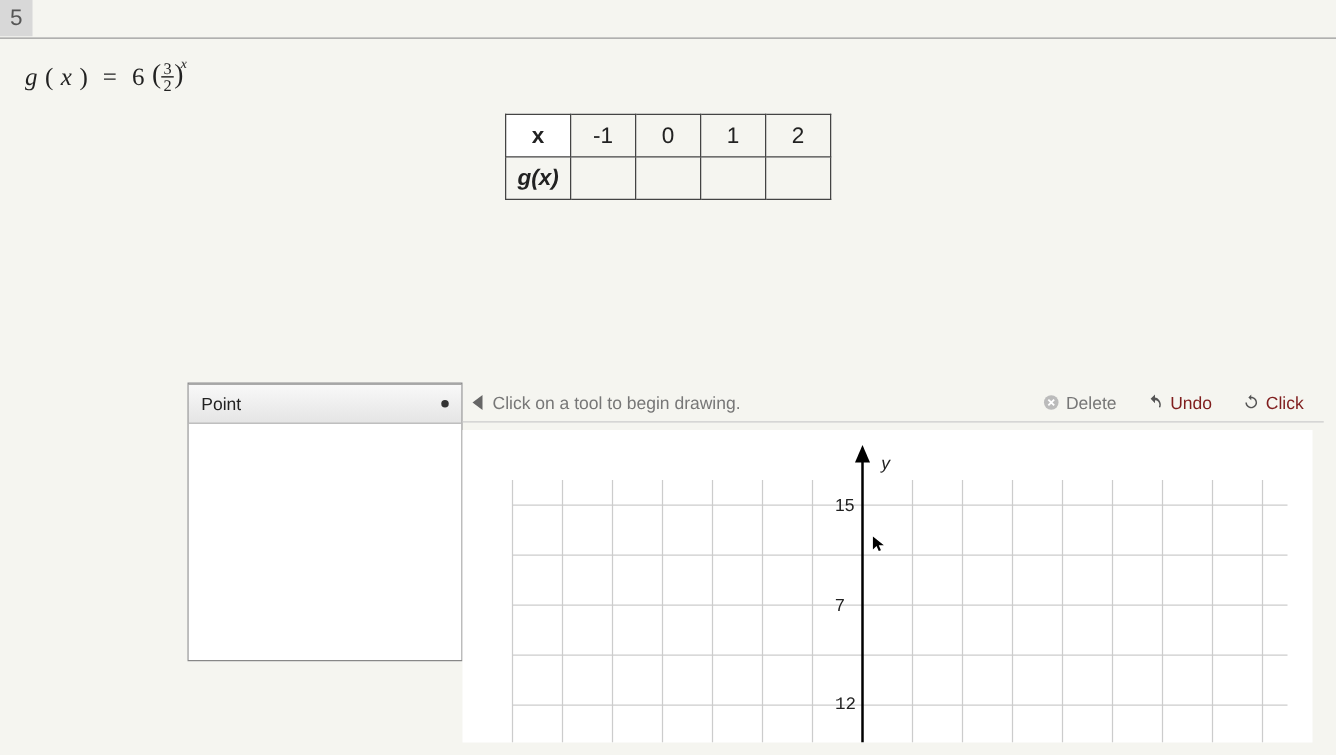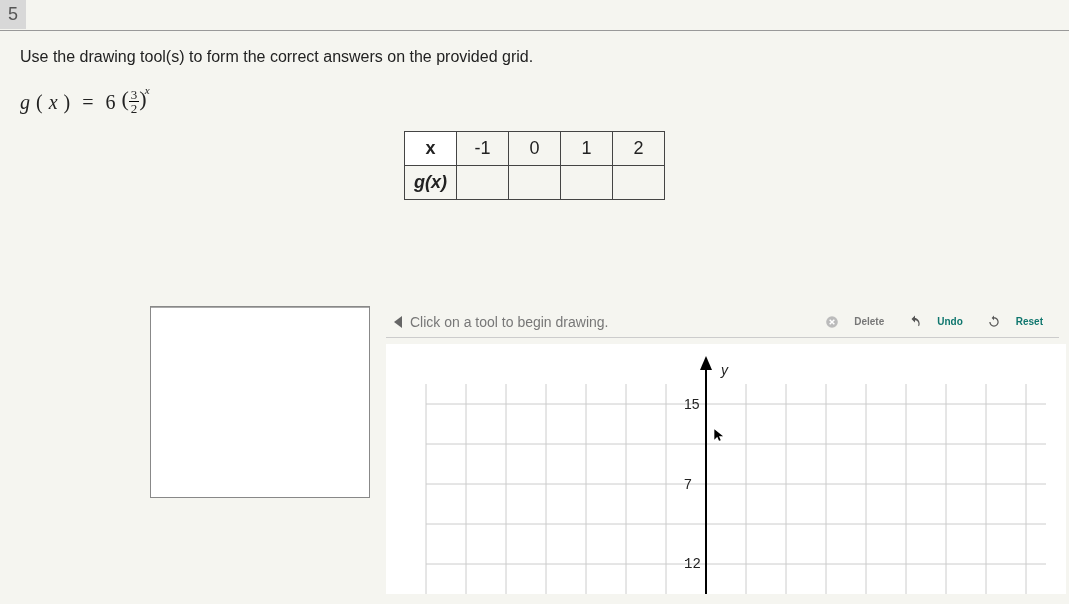--- a/index.html
+++ b/index.html
@@ -104,21 +104,21 @@
   .tool-body {
     height: 190px;
     background: #fff;
     border-top: 1px solid #aaa;
   }
   .wrench-icon svg, .cursor-icon svg { display:block; }
   .point-icon { width: 6px; height: 6px; background: #333; border-radius: 50%; }
 
   .draw-area {
     position: absolute;
-    left: 386px;
+    left: 370px;
     top: 306px;
     right: 10px;
     height: 290px;
   }
   .hint-bar {
     display: flex;
     align-items: center;
     gap: 8px;
     height: 32px;
     padding: 0 8px;
@@ -128,28 +128,27 @@
     width: 0; height: 0;
     border-top: 6px solid transparent;
     border-bottom: 6px solid transparent;
     border-right: 8px solid #666;
   }
   .hint-text { color: #777; font-size: 14px; flex: 0 0 auto; }
   .spacer { flex: 1; }
   .action-btn {
     display: flex;
     align-items: center;
-    gap: 15px;
+    gap: 5px;
     color: #777;
-    font-size: 10px;
+    font-size: 14px;
     padding: 4px 8px;
     cursor: pointer;
-    font-weight: bold;
-  }
-  .action-btn.active { color: #0f766e; }
+  }
+  .action-btn.active { color: #7f1d1d; }
 
   .graph {
     position: relative;
     width: 680px;
     height: 250px;
     margin-top: 6px;
     background: #fff;
   }
   .grid-svg { position: absolute; left: 0; top: 0; }
   .axis-label-y {
@@ -166,21 +165,20 @@
     font-size: 16px;
   }
 </style>
 </head>
 <body>
 
 <div class="qnum">5</div>
 <div class="top-rule"></div>
 
 <div class="content">
-  <p class="line1">Use the drawing tool(s) to form the correct answers on the provided grid.</p>
 
   <div class="eq">
     <span class="func-g">g</span>
       <span>(</span>
       <span class="func-g">x</span>
       <span>)</span>
     <span style="margin:0 6px;">=</span>
     <span>6</span>
       <span class="exp-wrap"><span style="font-size:22px;">(</span><span class="frac">
           <span class="num">3</span>
@@ -203,20 +201,24 @@
       <td></td>
       <td></td>
       <td></td>
       <td></td>
     </tr>
   </tbody>
     </table>
 </div>
 
 <div class="tools-panel">
+  <div class="tool-row">
+    <span>Point</span>
+    <span class="point-icon"></span>
+  </div>
   <div class="tool-body"></div>
 </div>
 
 <div class="draw-area">
   <div class="hint-bar">
     <div class="tri-left"></div>
     <span class="hint-text">Click on a tool to begin drawing.</span>
     <div class="spacer"></div>
     <div class="action-btn">
       <svg width="14" height="14" viewBox="0 0 24 24">
@@ -228,21 +230,21 @@
     <div class="action-btn active">
       <svg width="14" height="14" viewBox="0 0 24 24">
           <path fill="#555" d="M12 5V1L6 7l6 6V9c3.3 0 6 2.7 6 6 0 1-.3 2-.7 2.8l1.5 1.5C19.5 18 20 16.6 20 15c0-5.5-4.5-10-8-10z"></path>
         </svg>
       <span>Undo</span>
     </div>
     <div class="action-btn active">
       <svg width="14" height="14" viewBox="0 0 24 24">
           <path fill="#555" d="M12 4V1L8 5l4 4V6c3.3 0 6 2.7 6 6s-2.7 6-6 6-6-2.7-6-6H4c0 4.4 3.6 8 8 8s8-3.6 8-8-3.6-8-8-8z"></path>
         </svg>
-      <span>Reset</span>
+      <span>Click</span>
     </div>
   </div>
 
   <div class="graph">
     <svg class="grid-svg" width="680" height="250">
       <g stroke="#ccc" stroke-width="1">
         <line x1="40" y1="60" x2="660" y2="60"></line>
         <line x1="40" y1="100" x2="660" y2="100"></line>
         <line x1="40" y1="140" x2="660" y2="140"></line>
         <line x1="40" y1="180" x2="660" y2="180"></line>

